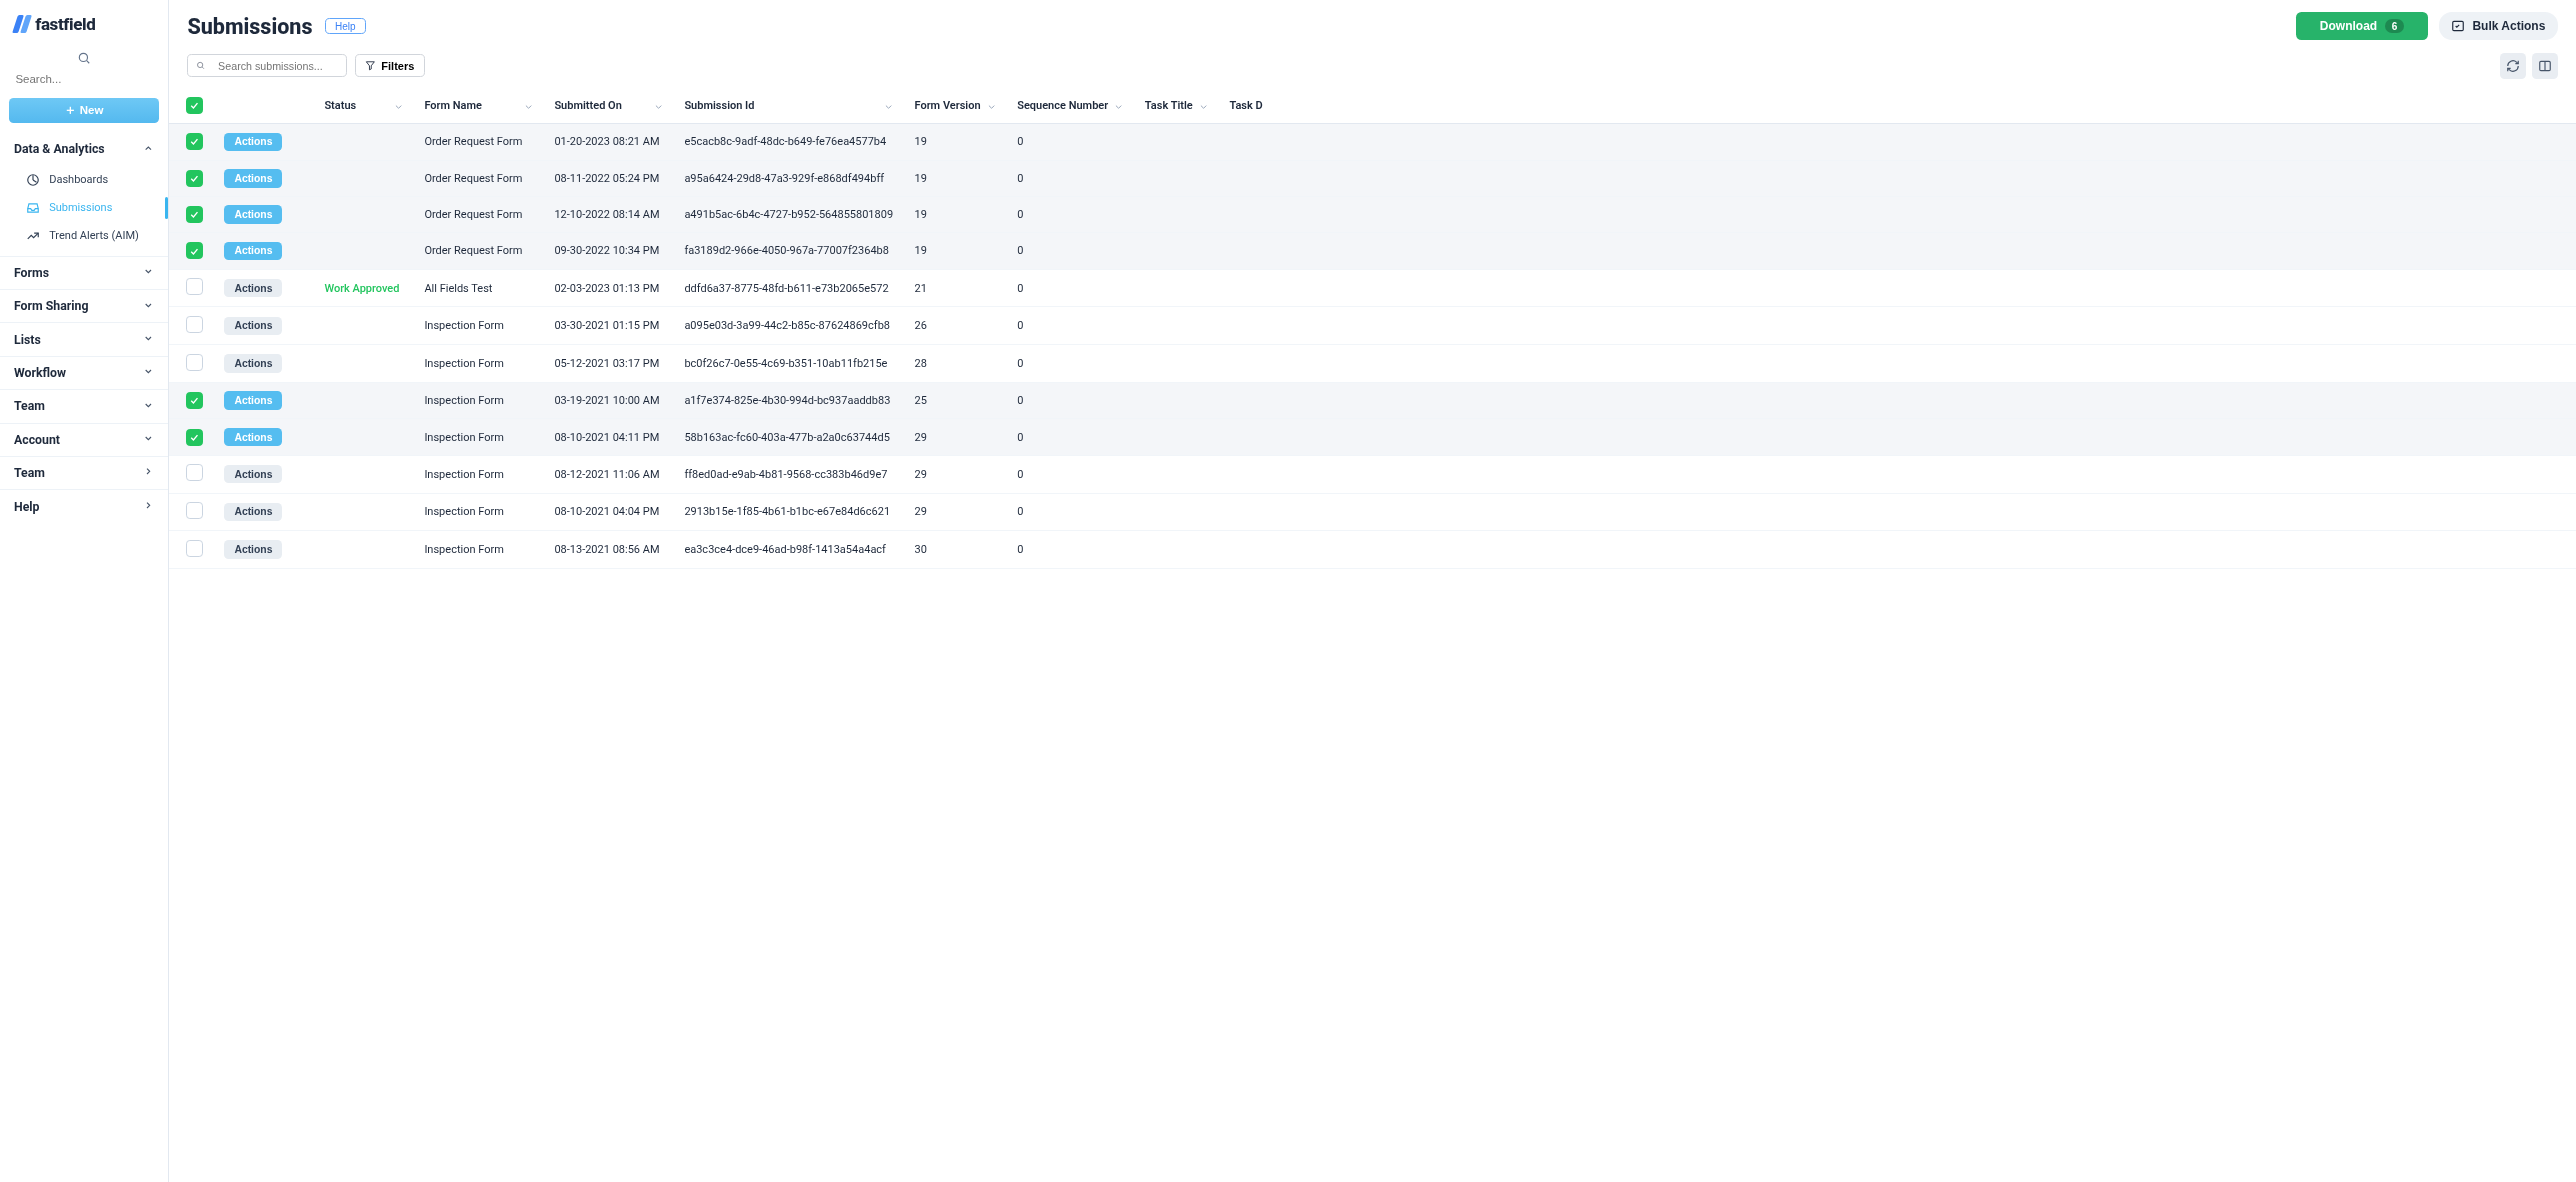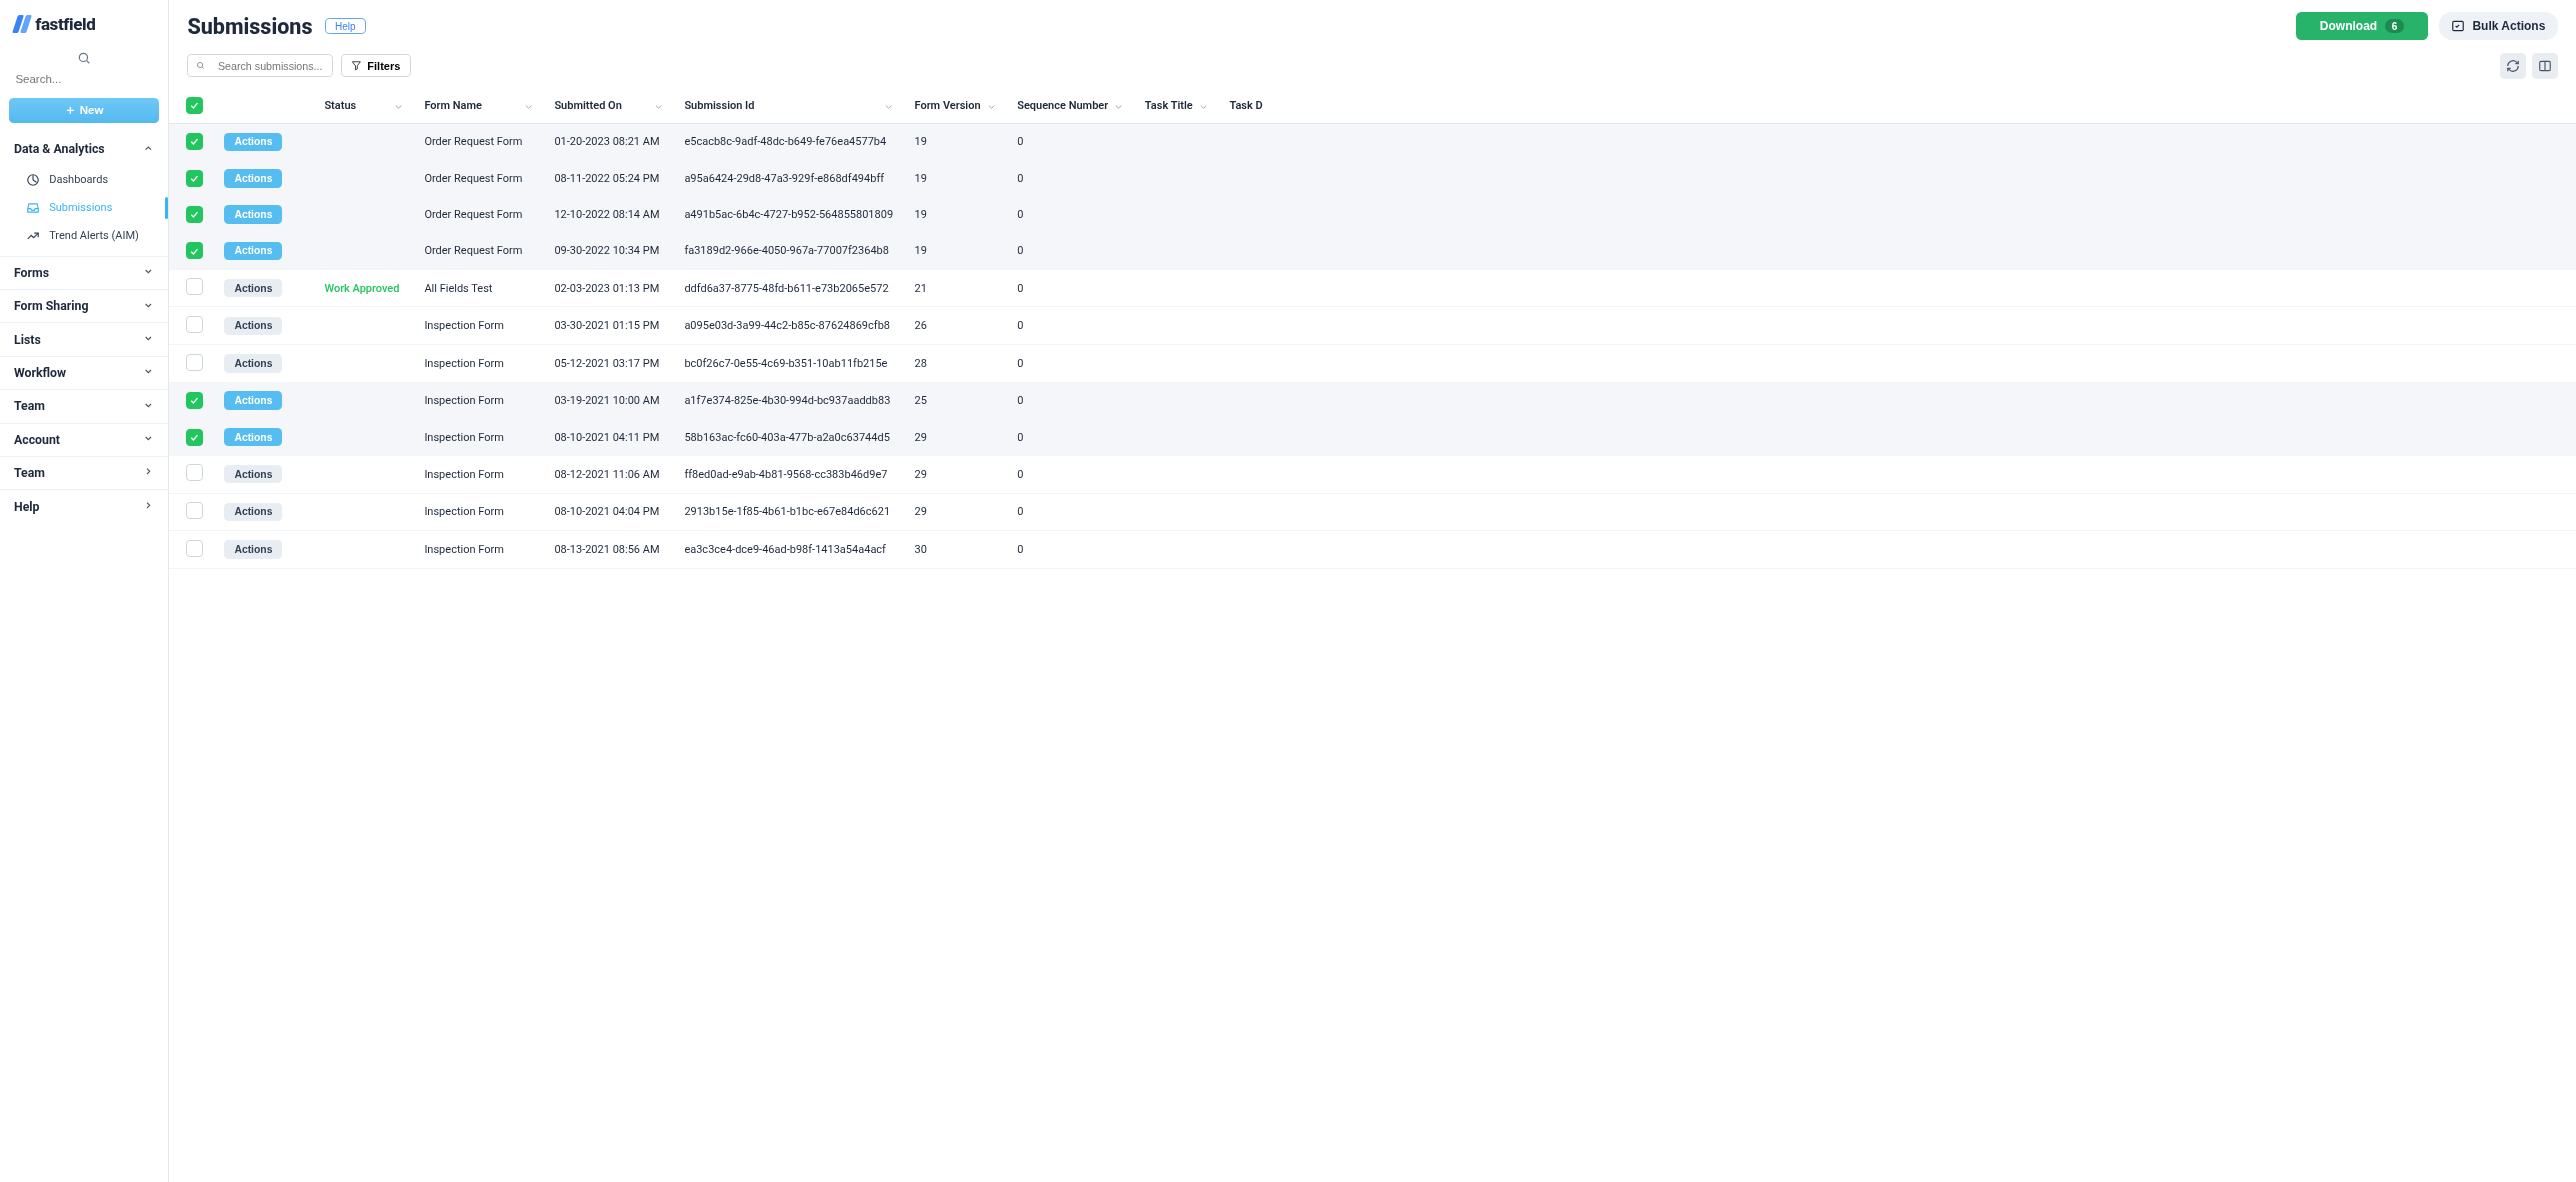--- a/index.html
+++ b/index.html
@@ -109,21 +109,21 @@
     display:flex; align-items:center; gap:7px; cursor:pointer;
   }
   .toolbar{
     display:flex; align-items:center; justify-content:space-between;
     padding:4.6px 18.4px 9.2px 18.4px;
   }
   .toolbar-left{ display:flex; gap:7.7px;}
   .search-box{
     display:flex; align-items:center; gap:13px;
     border:0.8px solid #d1d5db; border-radius:4.6px;
-    padding:4.6px 7.7px; width:146px; color:#6b7280;
+    padding:4.6px 7.7px; width:160px; color:#6b7280;
   }
   .search-box input{ border:none; outline:none; width:100%; font-size:10.7px;}
   .filters-btn{
     display:flex; align-items:center; gap:5.4px;
     border:0.8px solid #d1d5db; border-radius:4.6px; background:#fff;
     padding:4.6px 9.2px; font-size:11px; font-weight:700; cursor:pointer;
   }
   .toolbar-right{ display:flex; gap:6.1px;}
   .icon-btn{
     width:26px; height:26px; border-radius:4.6px; background:#e9edf2;

